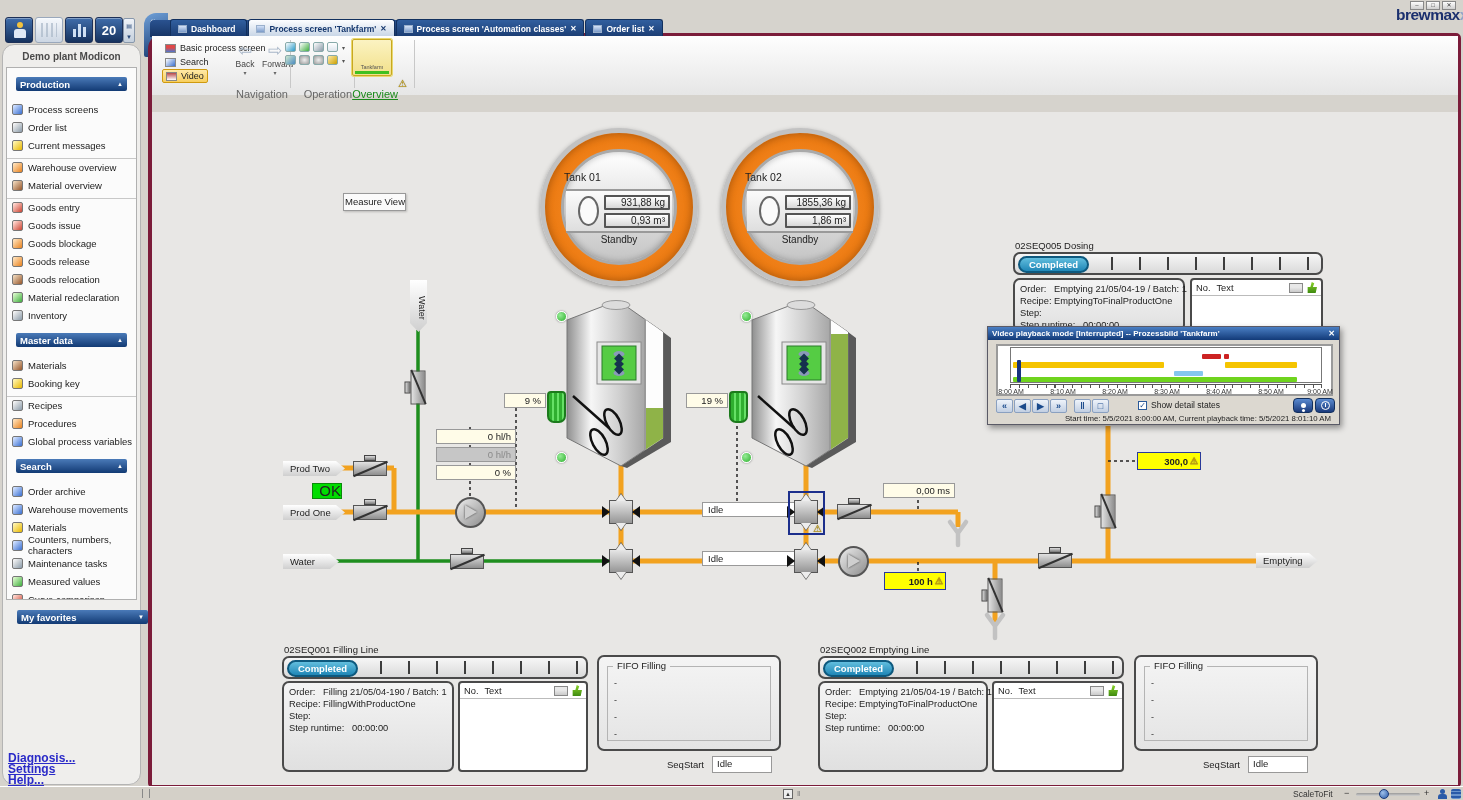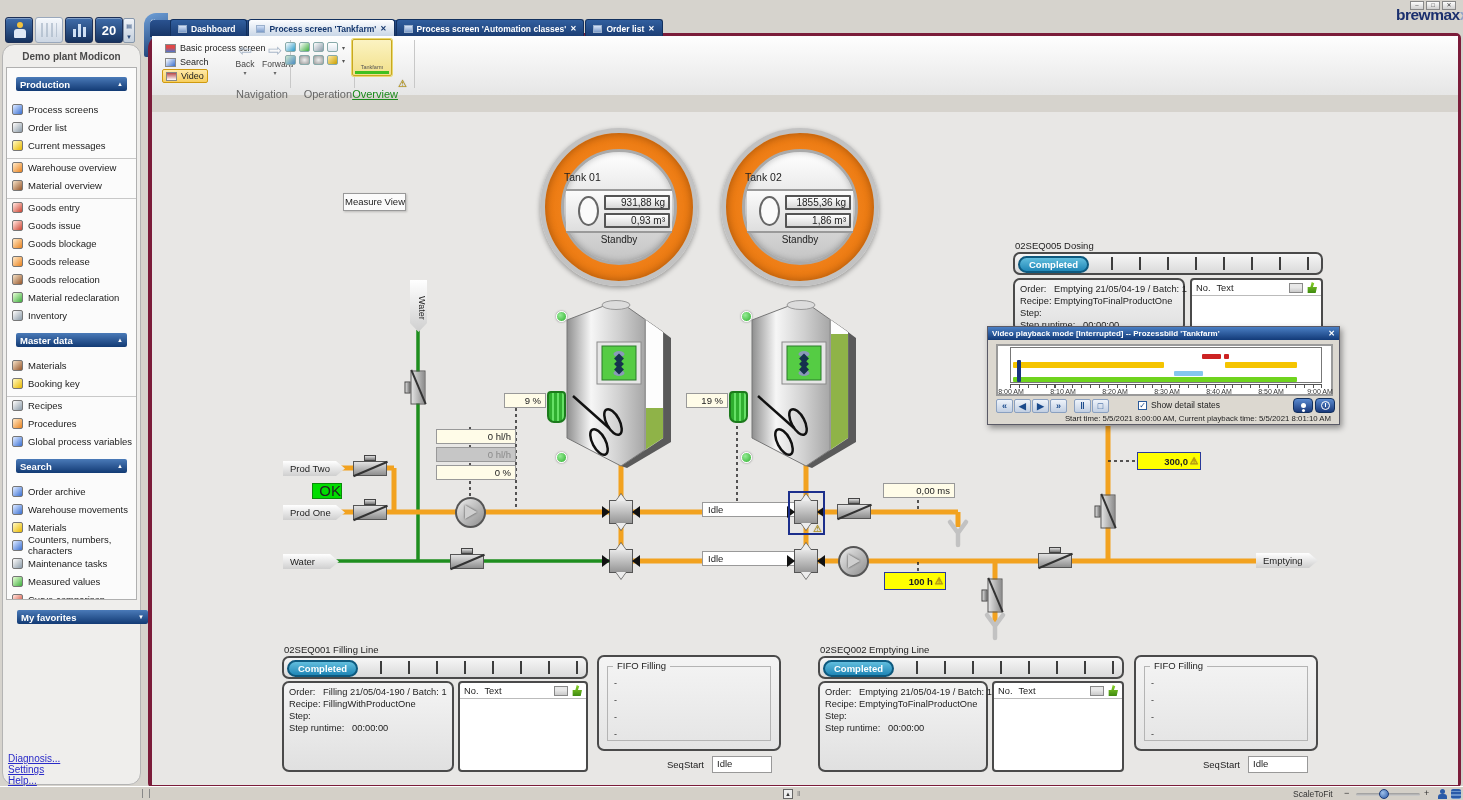--- a/index.html
+++ b/index.html
@@ -32,21 +32,21 @@
 .sb-item{display:flex;align-items:center;gap:5px;height:18px;padding-left:5px;font-size:9.5px;color:#1a1a1a;cursor:default}
 .sb-item.sep{border-top:1px solid #c8c8c8;margin-top:4px}
 .ic{width:11px;height:11px;border:1px solid #777;border-radius:2px;flex:none;background:linear-gradient(135deg,#eee 10%,#8a9aa8)}
 .ic.blue{background:linear-gradient(135deg,#cfe0ff 10%,#3a6fd0)}
 .ic.red{background:linear-gradient(135deg,#ffd8d0 10%,#cc4433)}
 .ic.yellow{background:linear-gradient(135deg,#fff4b0 10%,#e8b800)}
 .ic.orange{background:linear-gradient(135deg,#ffe0b8 10%,#e8821e)}
 .ic.green{background:linear-gradient(135deg,#d8f8c8 10%,#3fae3f)}
 .ic.gray{background:linear-gradient(135deg,#f4f4f4 10%,#8a9aa8)}
 .ic.brown{background:linear-gradient(135deg,#ecd4b8 10%,#96562a)}
-.sb-links{position:absolute;left:5px;top:708px;font-size:10px;font-weight:normal;color:#2a2ac8}
+.sb-links{position:absolute;left:5px;top:708px;font-size:12px;font-weight:bold;color:#2a2ac8}
 .sb-link{text-decoration:underline;line-height:11px;cursor:pointer}
 .startbtn{position:absolute;left:1px;top:786px;width:43px;height:13px;font-size:9px;
   background:linear-gradient(#fdfdfd,#d2cfc8);border:1px solid #888;border-top-color:#fff;border-left-color:#fff;
   box-shadow:1px 1px 0 #666;padding-left:4px;line-height:11px}
 
 .tabband{position:absolute;left:150px;top:20px;width:412px;height:17px;background:linear-gradient(#2a5290,#163464);border-radius:4px 4px 0 0}
 .tabs-host{position:absolute;left:150px;top:19px;display:flex;gap:1px;padding-left:20px}
 .tab{display:flex;align-items:center;gap:4px;padding:0 7px;font-size:8.5px;font-weight:bold;color:#fff;
   background:linear-gradient(#315f9f,#1a3c72);border:1px solid #12305e;border-bottom:none;border-radius:3px 3px 0 0;height:18px}
 .tab.active{background:linear-gradient(#fdfeff,#c6d4e6);color:#16386e}

